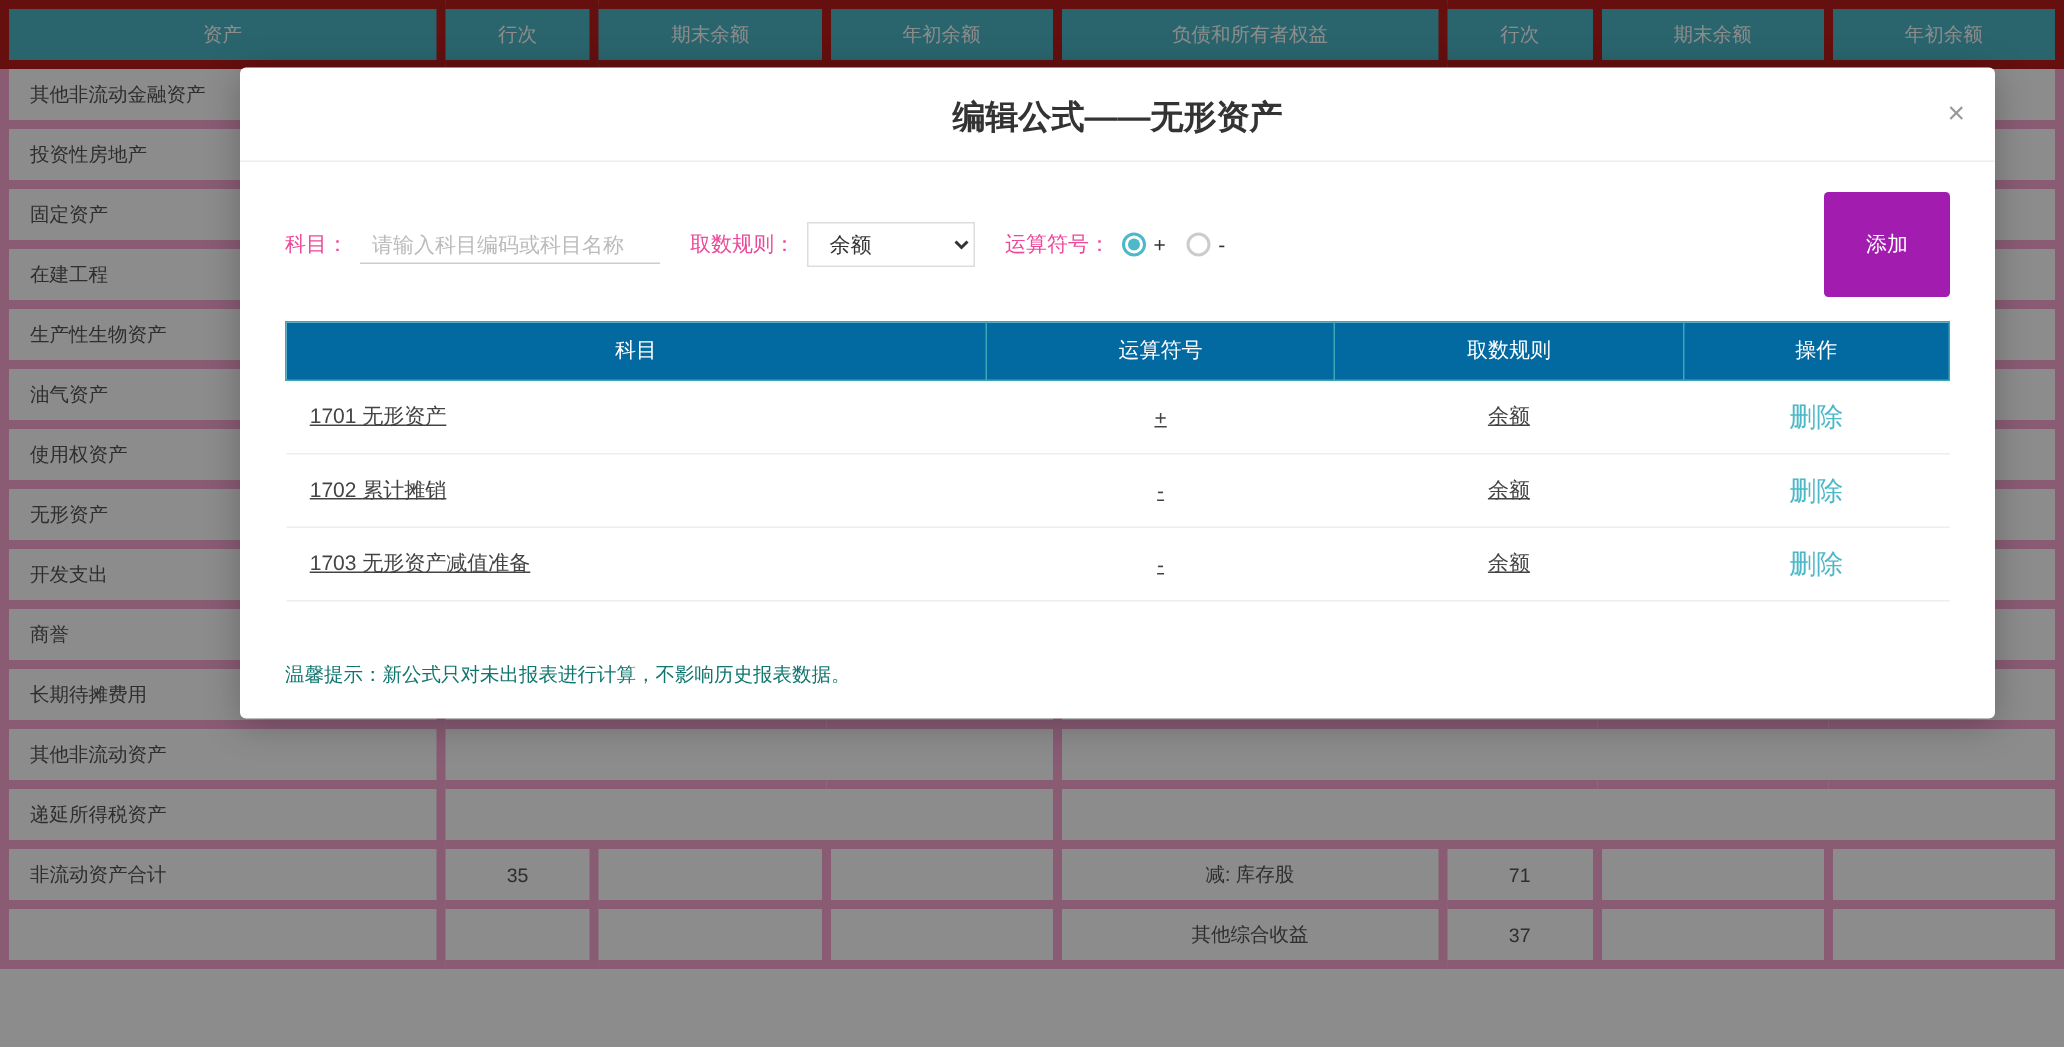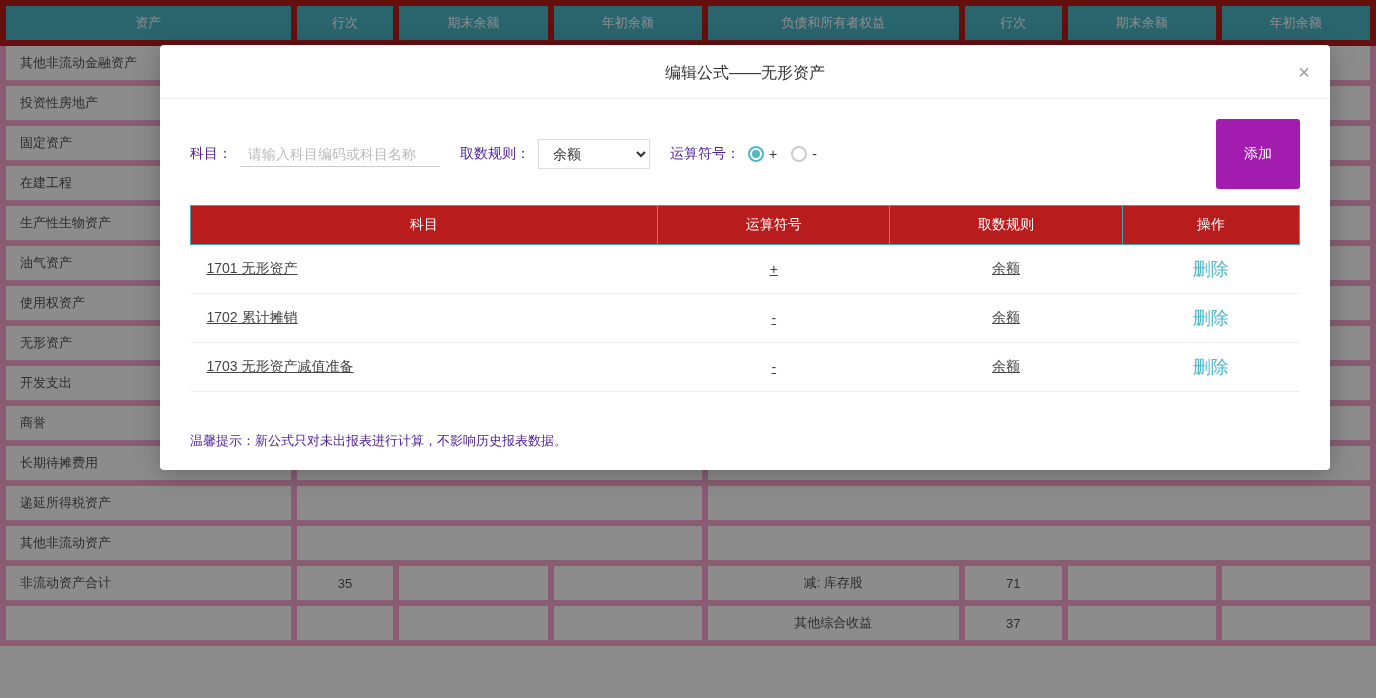--- a/index.html
+++ b/index.html
@@ -78,23 +78,23 @@
     .modal-header {
       display: flex;
       align-items: center;
       justify-content: center;
       position: relative;
       padding: 18px 24px 14px;
       border-bottom: 1px solid #eee;
     }
 
     .modal-title {
-      font-size: 16px;
+      font-size: 22px;
       color: #333;
-      font-weight: normal;
+      font-weight: bold;
       text-align: center;
     }
 
     .modal-close {
       position: absolute;
       right: 20px;
       top: 50%;
       transform: translateY(-50%);
       font-size: 20px;
       color: #999;
@@ -112,21 +112,21 @@
       gap: 20px;
     }
 
     .form-group {
       display: flex;
       align-items: center;
       gap: 8px;
     }
 
     .form-label {
-      color: #4c1d95;
+      color: #ec4899;
       white-space: nowrap;
       font-size: 14px;
     }
 
     .form-input {
       border: none;
       border-bottom: 1px solid #ccc;
       outline: none;
       padding: 4px 8px;
       width: 200px;
@@ -218,21 +218,21 @@
       padding: 0 30px;
     }
 
     .data-table {
       width: 100%;
       border-collapse: collapse;
       font-size: 14px;
     }
 
     .data-table thead tr th {
-      background: #b91c1c;
+      background: #0369a1;
       color: #fff;
       padding: 10px 16px;
       text-align: center;
       font-weight: normal;
       border: 1px solid #3aa8b8;
     }
 
     .data-table tbody tr td {
       padding: 12px 16px;
       text-align: center;
@@ -257,21 +257,21 @@
     .modal-footer {
       display: flex;
       align-items: center;
       justify-content: space-between;
       padding: 20px 30px 20px;
       margin-top: 20px;
     }
 
     .footer-hint {
       font-size: 13px;
-      color: #4c1d95;
+      color: #0f766e;
     }
 
     .footer-btns {
       display: flex;
       gap: 12px;
     }
 
     .btn-outline-yellow {
       background: #fff;
       border: 1px solid #e6a817;
@@ -364,26 +364,26 @@
         <td>商誉</td>
         <td colspan="3"></td>
         <td colspan="4"></td>
       </tr>
       <tr>
         <td>长期待摊费用</td>
         <td colspan="3"></td>
         <td colspan="4"></td>
       </tr>
       <tr>
+        <td>其他非流动资产</td>
+        <td colspan="3"></td>
+        <td colspan="4"></td>
+      </tr>
+      <tr>
         <td>递延所得税资产</td>
-        <td colspan="3"></td>
-        <td colspan="4"></td>
-      </tr>
-      <tr>
-        <td>其他非流动资产</td>
         <td colspan="3"></td>
         <td colspan="4"></td>
       </tr>
       <tr>
         <td>非流动资产合计</td>
         <td>35</td>
         <td></td>
         <td></td>
         <td>减: 库存股</td>
         <td>71</td>

